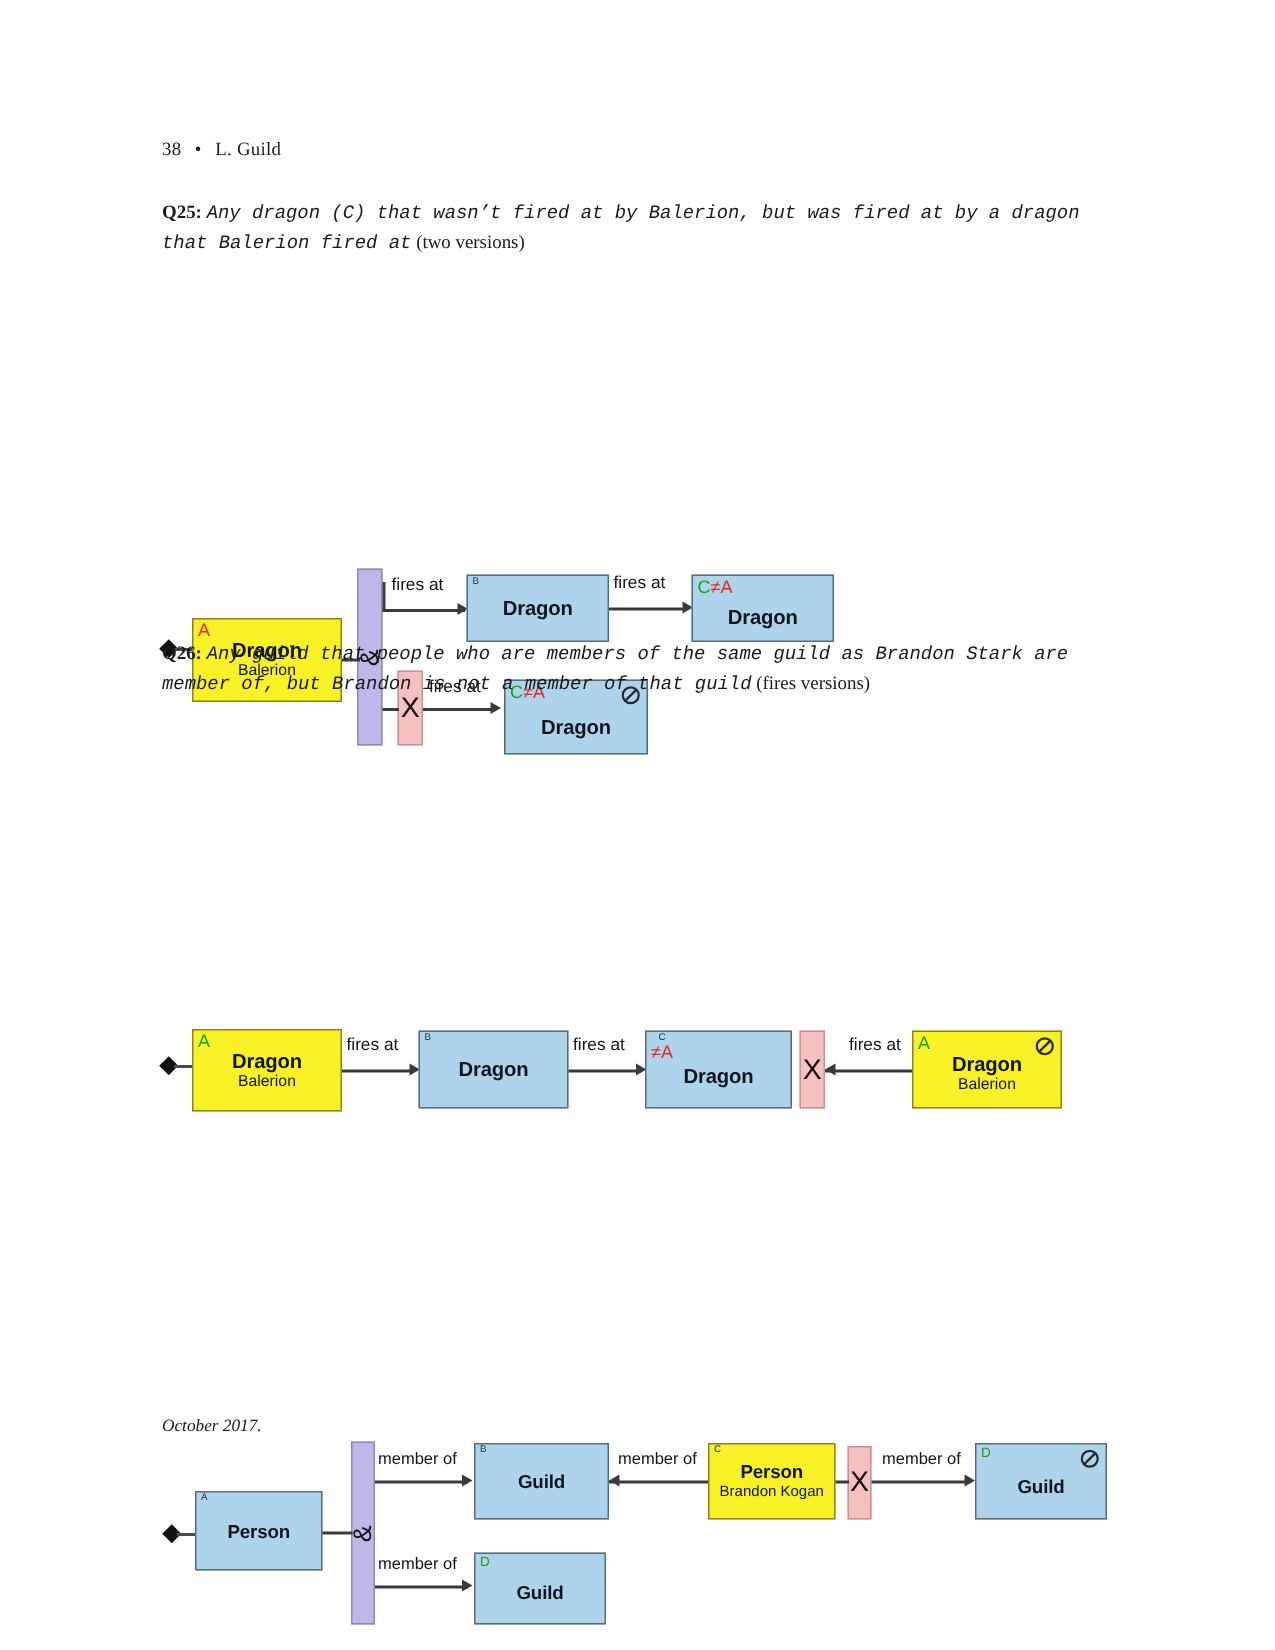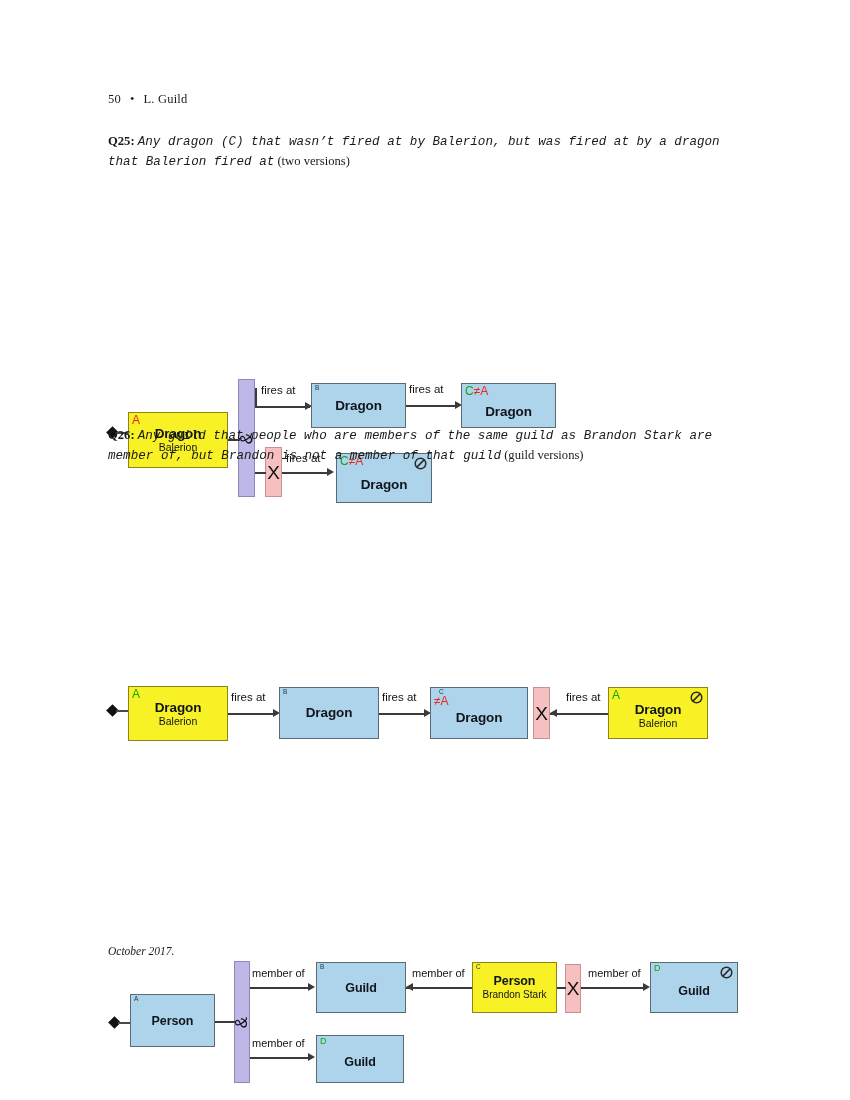--- a/index.html
+++ b/index.html
@@ -174,21 +174,21 @@
     left: 0; top: 0;
     width: 9px; height: 9px;
     background: #111;
     transform: rotate(45deg);
   }
 </style>
 </head>
 <body>
 
 <div class="page-header">
-  <span class="pnum">50</span><span class="dot">•</span><span>L. Guild</span>
+  <span class="pnum">38</span><span class="dot">•</span><span>L. Guild</span>
 </div>
 
 <div class="qblock" id="q25-block">
   <span class="qlabel">Q25:</span>
   <span class="qitalic">Any dragon (C) that wasn’t fired at by Balerion, but was fired at by a dragon that Balerion fired at</span>
   <span>(two versions)</span>
 </div>
 
 <div class="diagram" id="diagram-q25-v1">
 
@@ -297,21 +297,21 @@
       </svg>
     </span>
     <span class="ttl" style="margin-top:6px;">Dragon</span>
     <span class="sub" style="font-size:10.5px;">Balerion</span>
   </div>
 </div>
 
 <div class="qblock" id="q26-block">
   <span class="qlabel">Q26:</span>
   <span class="qitalic">Any guild that people who are members of the same guild as Brandon Stark are member of, but Brandon is not a member of that guild</span>
-  <span>(guild versions)</span>
+  <span>(fires versions)</span>
 </div>
 
 <div class="diagram" id="diagram-q26-v1">
 
   <div class="root-anchor" style="left:110px; top:542px;">
     <div class="dia"></div>
       <div class="stem"></div>
   </div>
 
   <div class="node blue" style="left:130px; top:518px; width:85px; height:53px; font-size:12.5px;">
@@ -333,21 +333,21 @@
     <span class="ttl">Guild</span>
   </div>
 
   <div class="edge" style="left:406px; top:511px; width:66px;"></div>
   <div class="edge-head left" style="left:406px; top:507px;"></div>
   <div class="edge-label" style="left:412px; top:492px; font-size:11px;">member of</div>
 
   <div class="node yellow" style="left:472px; top:486px; width:85px; height:51px; font-size:12.5px;">
     <span class="vtag tiny dark">C</span>
     <span class="ttl">Person</span>
-    <span class="sub" style="font-size:10px;">Brandon Stark</span>
+    <span class="sub" style="font-size:10px;">Brandon Kogan</span>
   </div>
 
   <div class="bar not" style="left:565px; top:488px; width:16px; height:49px;">
     <span>X</span>
   </div>
   <div class="edge" style="left:557px; top:511px; width:9px;"></div>
 
   <div class="edge" style="left:581px; top:511px; width:66px;"></div>
   <div class="edge-head right" style="left:643px; top:507px;"></div>
   <div class="edge-label" style="left:588px; top:492px; font-size:11px;">member of</div>

